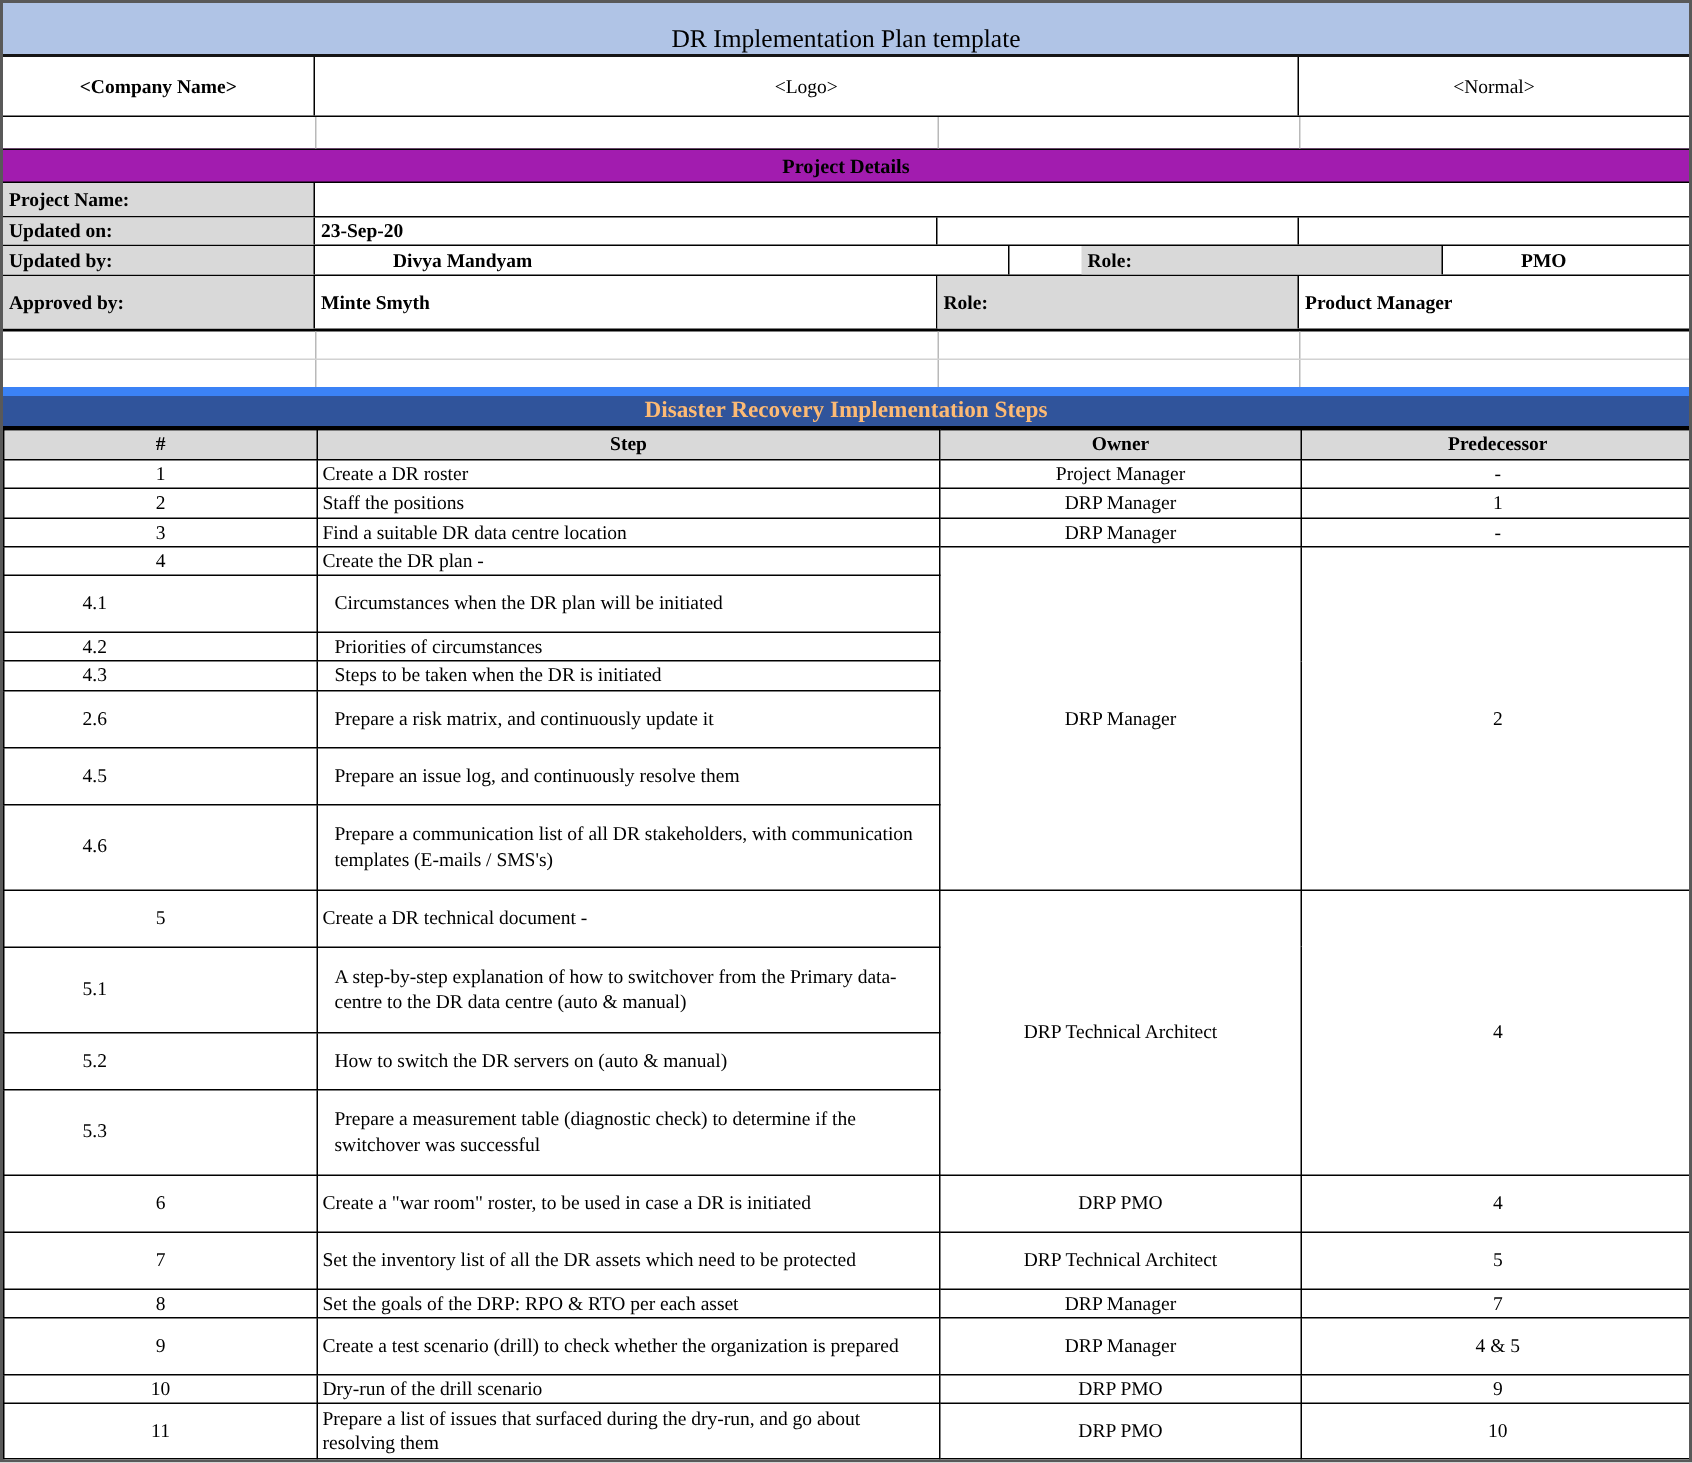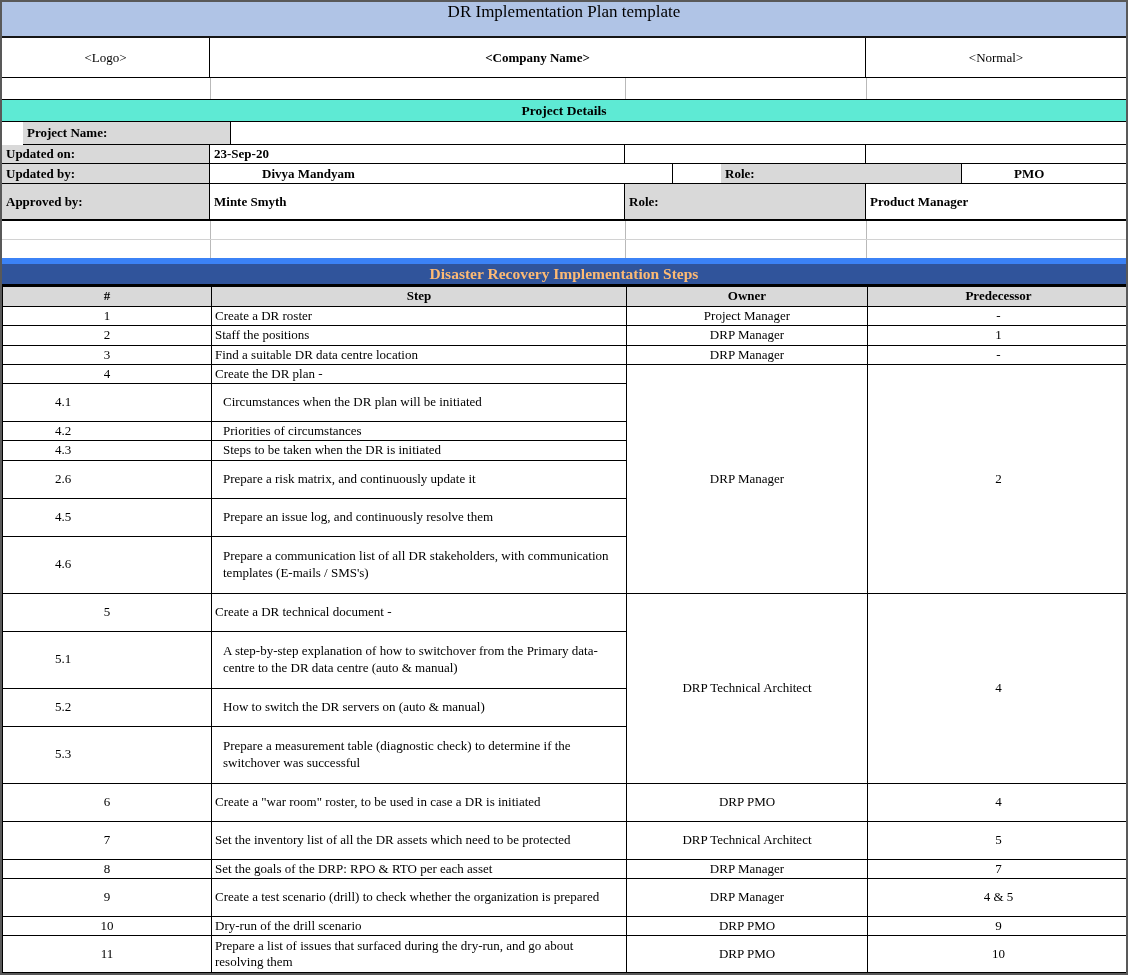--- a/index.html
+++ b/index.html
@@ -7,21 +7,21 @@
   body { font-family:"Liberation Serif","DejaVu Serif",serif; color:#000; }
 
   .sheet {
     position:relative; width:1128px; height:975px;
     border:2px solid #595959; background:#fff; overflow:hidden;
   }
 
   
   .title-bar {
     height:36px; background:#b0c4e6; border-bottom:2px solid #161616;
-    display:flex; align-items:flex-start; justify-content:center;
+    display:flex; align-items:flex-end; justify-content:center;
     font-size:17px;
   }
 
   
   .company-row {
     display:grid; grid-template-columns:208px 656px auto;
     height:40px; border-bottom:1.5px solid #000;
   }
   .company-row > div {
     display:flex; align-items:center; justify-content:center; font-size:13px;
@@ -34,32 +34,32 @@
   .gap2 { position:relative; height:37px; }
   .vline { position:absolute; top:0; bottom:0; width:1px; background:#b9b9b9; }
   .vl-a { left:208px; } .vl-b { left:623px; } .vl-c { left:864px; }
   .hline { position:absolute; left:0; right:0; height:1px; background:#d2d2d2; }
 
   
   .section-bar {
     height:23px; display:flex; align-items:center; justify-content:center;
     font-weight:bold; font-size:13.5px;
   }
-  .project-bar { background:#5eead4; border-top:1.5px solid #000; border-bottom:1px solid #000; }
+  .project-bar { background:#a21caf; border-top:1.5px solid #000; border-bottom:1px solid #000; }
   .dr-bar {
     height:28px; background:#30549b; color:#fdba74; font-size:15.5px;
     border-top:6px solid #3b82f6; border-bottom:2.5px solid #000;
   }
 
   
   .pd-row { display:grid; border-bottom:1px solid #000; }
   .pd-row > div { display:flex; align-items:center; font-size:13px; padding-left:4px; }
   .pd-label { background:#d9d9d9; font-weight:bold; border-right:1px solid #000; }
   .pd-value { font-weight:bold; }
-  .r-name    { grid-template-columns:208px auto; height:23px;margin-left:21px; }
+  .r-name    { grid-template-columns:208px auto; height:23px; }
   .r-updated { grid-template-columns:208px 415px 241px auto; height:19px; }
   .r-by      { grid-template-columns:208px 415px 241px auto; height:20px;gap:48px; }
   .r-appr    { grid-template-columns:208px 415px 241px auto; height:37px; border-bottom:2.5px solid #000; }
 
   
   table.steps { border-collapse:collapse; table-layout:fixed; width:1128px; }
   table.steps col.c-num { width:209px; }
   table.steps col.c-step { width:415px; }
   table.steps col.c-owner { width:241px; }
   table.steps th, table.steps td {
@@ -80,22 +80,22 @@
 </head>
 <body>
 
 <div class="sheet">
 
   <div class="title-bar">
     <span>DR Implementation Plan template</span>
   </div>
 
   <div class="company-row">
+    <div class="cell-rborder company-name">&lt;Company Name&gt;</div>
     <div class="cell-rborder">&lt;Logo&gt;</div>
-    <div class="cell-rborder company-name">&lt;Company Name&gt;</div>
     <div>&lt;Normal&gt;</div>
   </div>
 
   <div class="gap1">
     <span class="vline vl-a"></span>
       <span class="vline vl-b"></span>
       <span class="vline vl-c"></span>
   </div>
 
   <div class="section-bar project-bar">

